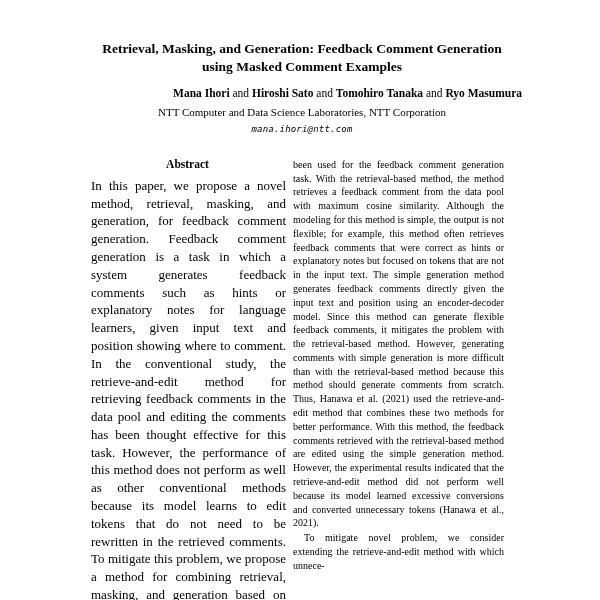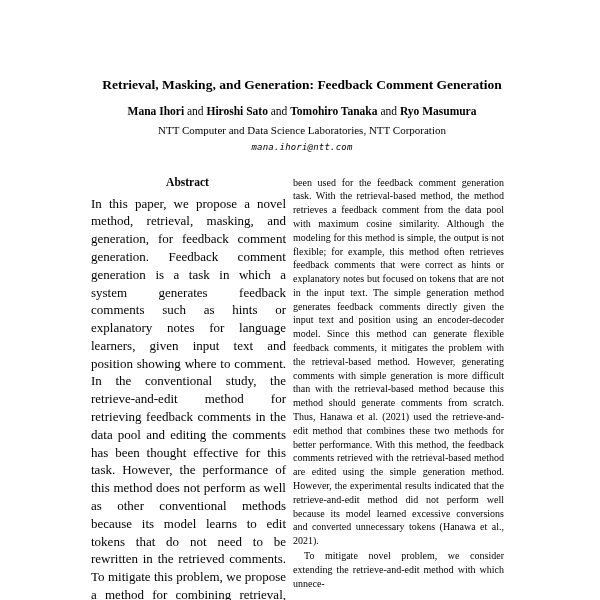--- a/index.html
+++ b/index.html
@@ -1,23 +1,23 @@
 <!DOCTYPE html>
 <html lang="en"><head>
 <meta charset="utf-8">
 <style>
   * { margin:0; padding:0; box-sizing:border-box; }
   html, body { width:600px; height:600px; background:#ffffff; }
   body { font-family:"Liberation Serif", serif; color:#000; }
-  .page { width:600px; height:600px; background:#fff; padding:76px 78px 0 82px; overflow:hidden; position:relative; }
+  .page { width:600px; height:600px; background:#fff; padding:40px 78px 0 82px; overflow:hidden; position:relative; }
 
   .title { font-size:13.5px; font-weight:700; text-align:center; line-height:1.35; }
   .tline { display:block; }
 
-  .authors { margin-top:11px; text-align:center; font-size:11.5px; }
+  .authors { margin-top:11px; text-align:right; font-size:11.5px; }
   .authors .name { font-weight:700; }
   .authors .sep { font-weight:400; }
 
   .affil { text-align:center; font-size:11px; line-height:1.3; margin-top:6px; }
   .email { text-align:center; font-family:"DejaVu Sans Mono","Liberation Mono",monospace; font-size:9px; margin-top:4px; letter-spacing:0.2px;font-style:italic; }
 
   .cols { display:flex; margin-top:24px; }
   .col { width:211px; flex:0 0 211px; }
 
   .abstract-head { text-align:center; font-weight:700; font-size:11.5px; margin-bottom:7px; }
@@ -31,20 +31,21 @@
   p { margin:0; }
 </style>
 </head>
 <body>
 
 <div class="page">
 
   <header>
     <h1 class="title">
       <span class="tline">Retrieval, Masking, and Generation: Feedback Comment Generation</span>
+      <span class="tline">using Masked Comment Examples</span>
     </h1>
 
     <div class="authors">
       <span class="name">Mana Ihori</span>
       <span class="sep">and</span>
       <span class="name">Hiroshi Sato</span>
       <span class="sep">and</span>
       <span class="name">Tomohiro Tanaka</span>
       <span class="sep">and</span>
       <span class="name">Ryo Masumura</span>

